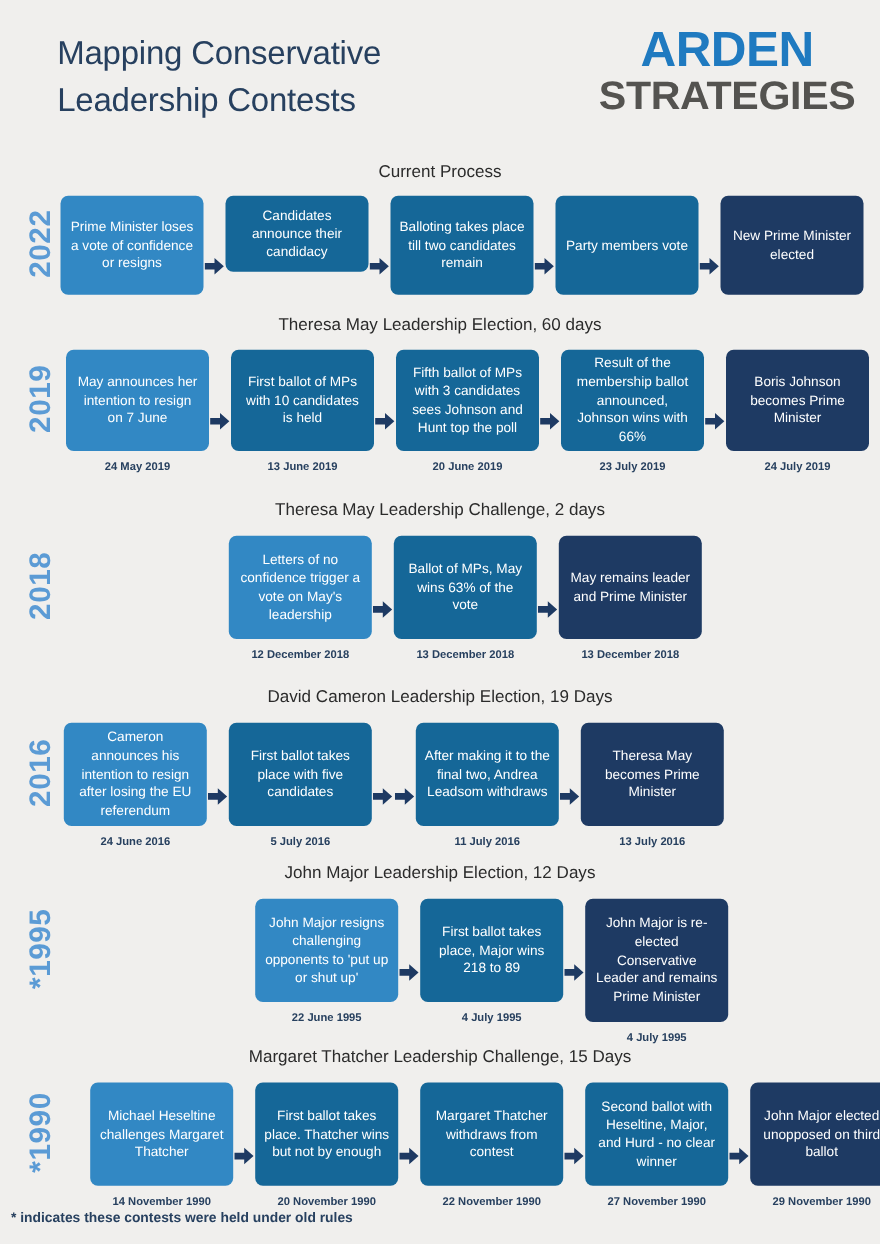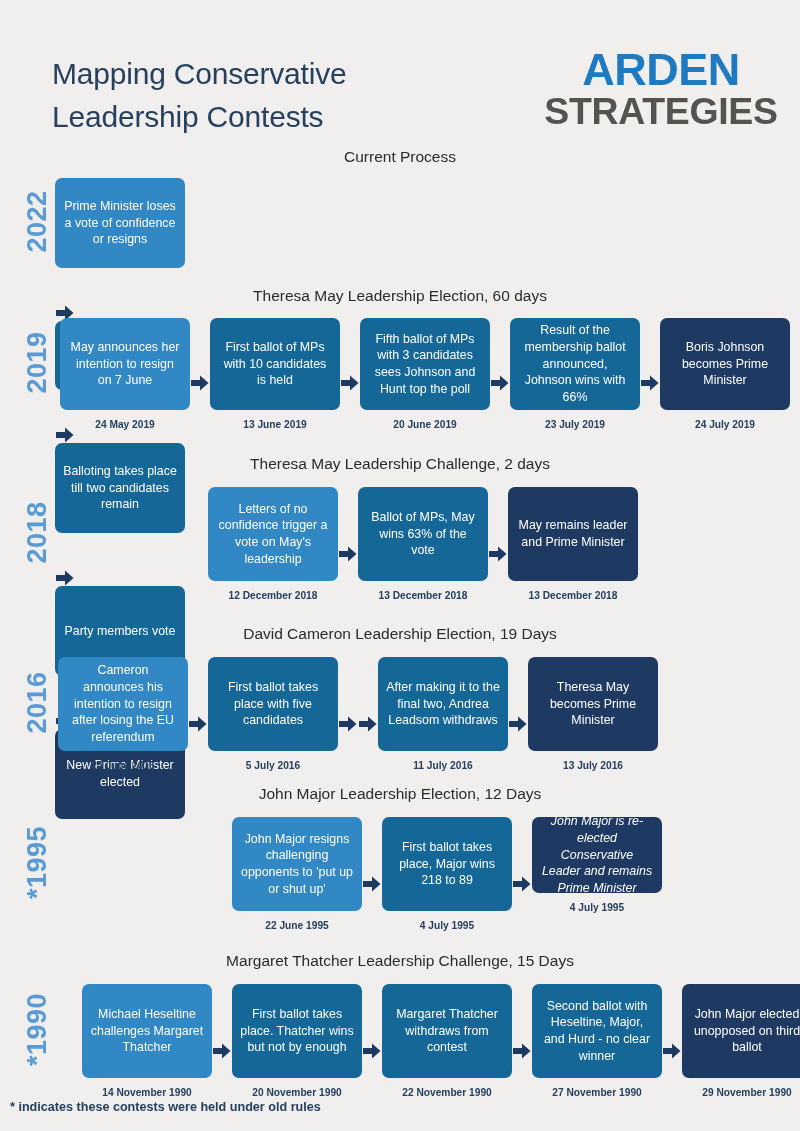--- a/index.html
+++ b/index.html
@@ -19,21 +19,20 @@
     background: #f0efed;
     overflow: hidden;
   }
 
   
   #header {
     position: absolute;
     top: 0; left: 0;
     width: 800px;
     height: 140px;
-    margin-top: 25px;
   }
   #page-title {
     position: absolute;
     left: 52px;
     top: 28px;
     width: 420px;
     font-size: 30px;
     line-height: 1.42;
     color: #27405f;
     font-weight: 400;
@@ -162,21 +161,21 @@
     <div id="logo">
       <span id="logo-arden">ARDEN</span>
       <span id="logo-strategies">STRATEGIES</span>
     </div>
   </div>
 
   <div id="rows-container">
       <div class="row" style="top: 148px;">
         <div class="row-heading">Current Process</div>
         <div class="year-label" style="top: 58px; left: -18px;">2022</div>
-        <div class="steps" style="left: 55px; top: 30px; flex-direction: column;">
+        <div class="steps" style="left: 55px; top: 30px;">
           <div class="step">
             <div class="box tone-light" style="height: 90px;">Prime Minister loses a vote of confidence or resigns</div>
           </div>
           <div class="arrow" style="height: 90px;">
             <svg width="18" height="16" viewBox="0 0 18 16" aria-hidden="true" style="margin-top: 37px;">
               <path d="M0 5 H9 V0.5 L17.5 8 L9 15.5 V11 H0 Z" fill="#1e3a63"></path>
             </svg>
           </div>
           <div class="step">
             <div class="box tone-mid" style="height: 69px;">Candidates announce their candidacy</div>
@@ -339,21 +338,21 @@
           <div class="step">
             <div class="box tone-mid" style="height: 94px;">First ballot takes place, Major wins 218 to 89</div>
             <div class="step-date">4 July 1995</div>
           </div>
           <div class="arrow" style="height: 94px;">
             <svg width="18" height="16" viewBox="0 0 18 16" aria-hidden="true" style="margin-top: 39px;">
               <path d="M0 5 H9 V0.5 L17.5 8 L9 15.5 V11 H0 Z" fill="#1e3a63"></path>
             </svg>
           </div>
           <div class="step">
-            <div class="box tone-dark" style="height: 76px; font-style: italic;">John Major is re-elected Conservative Leader and remains Prime Minister</div>
+            <div class="box tone-dark" style="height: 112px;">John Major is re-elected Conservative Leader and remains Prime Minister</div>
             <div class="step-date">4 July 1995</div>
           </div>
         </div>
       </div>
       <div class="row" style="top: 952px;">
         <div class="row-heading">Margaret Thatcher Leadership Challenge, 15 Days</div>
         <div class="year-label" style="top: 62px; left: -18px;">*1990</div>
         <div class="steps" style="left: 70px; top: 32px; margin-left: 12px;">
           <div class="step">
             <div class="box tone-light" style="height: 94px;">Michael Heseltine challenges Margaret Thatcher</div>

